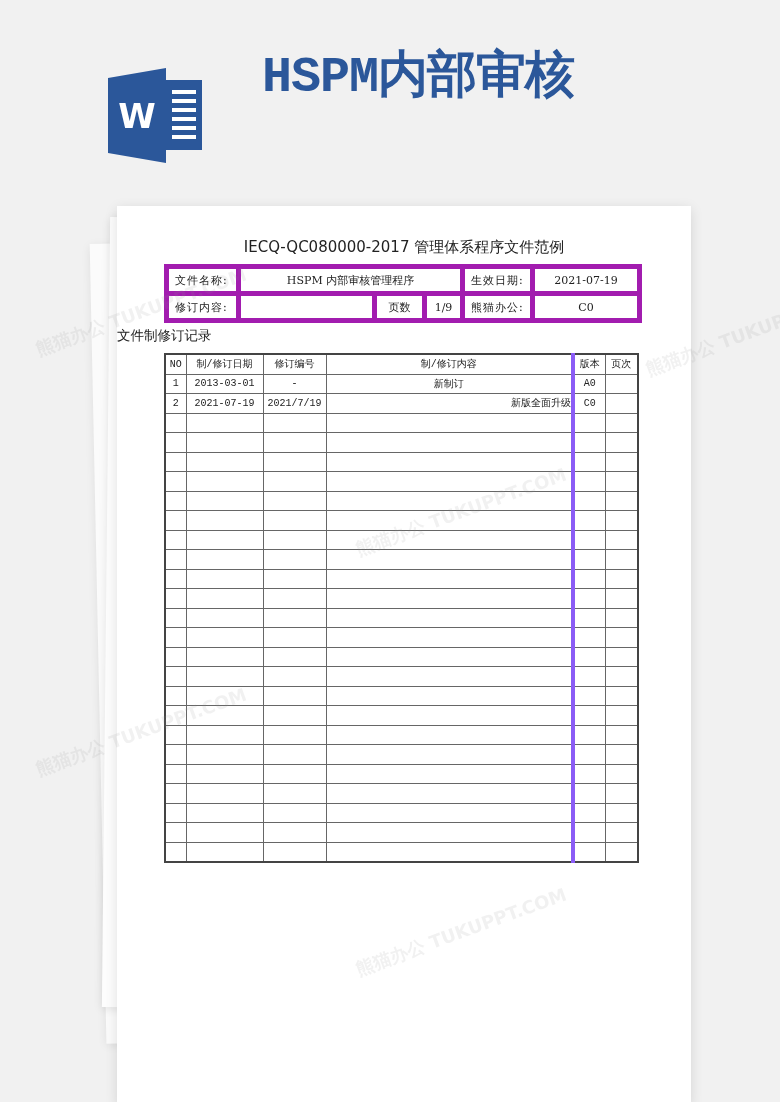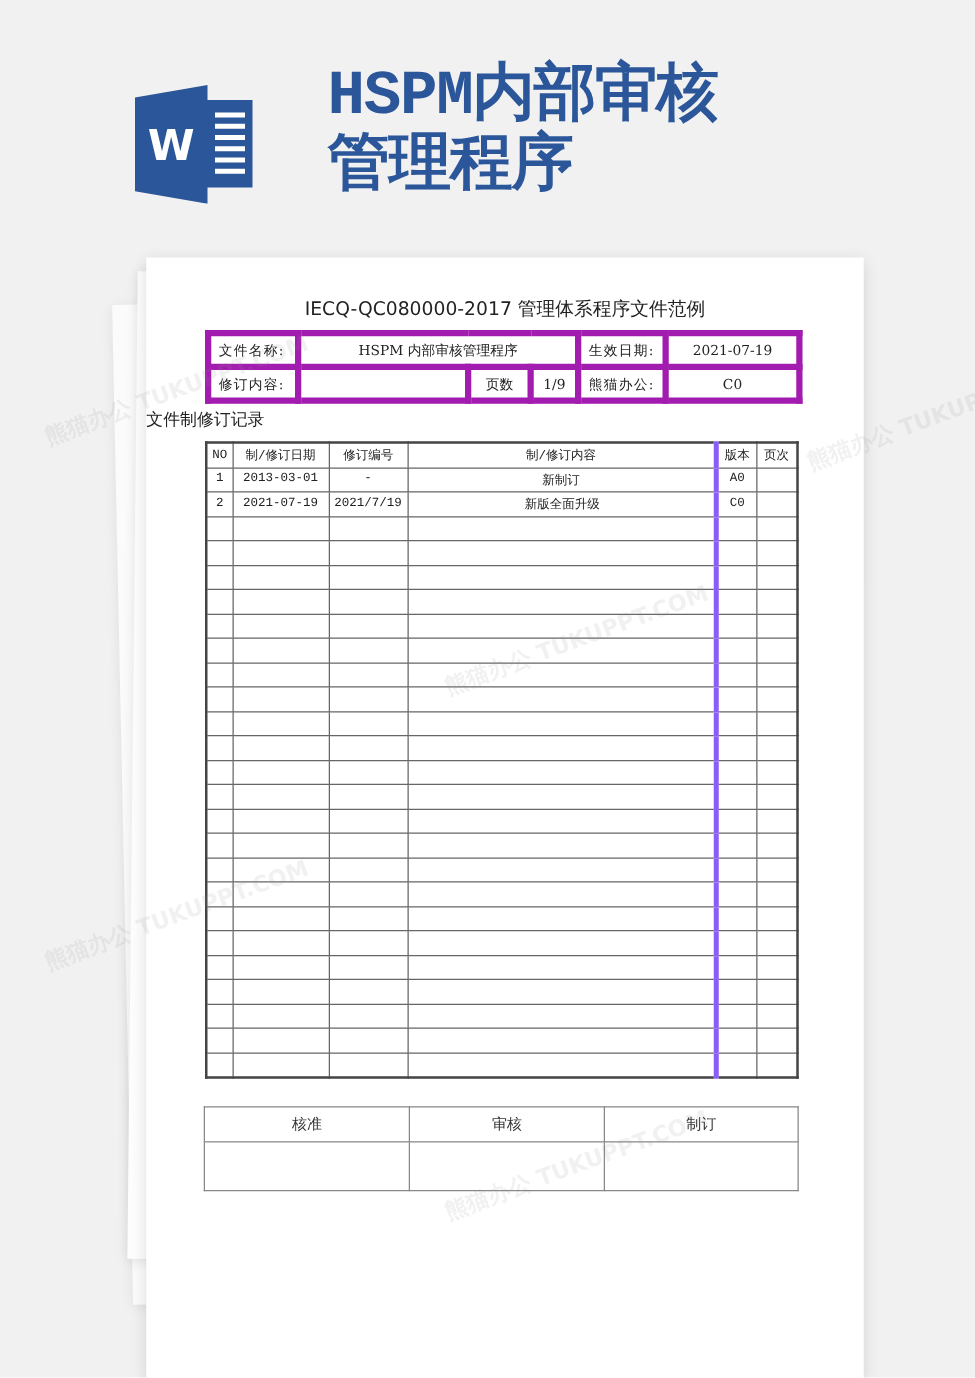--- a/index.html
+++ b/index.html
@@ -40,21 +40,21 @@
   .info-table .c { text-align: center; }
   .rev-title {
     position: absolute; left: 0; right: 0; top: 121px; text-align: left;
     font-size: 13.5px; color: #222;
   }
   .rev-table { left: 47px; top: 147px; width: 473px; border: 2px solid #444; font-family: Liberation Mono, monospace; }
   .rev-table th, .rev-table td {
     border: 1px solid #666; height: 18.5px; font-size: 10px; text-align: center;
     white-space: nowrap; overflow: hidden;
   }
-  .rev-table td.content.left { text-align: center; padding-left: 2px; }
+  .rev-table td.content.left { text-align: right; padding-left: 2px; }
   .rev-table .thick-left { border-left: 4px solid #8b5cf6; }
   .sign-table { left: 46px; top: 679px; width: 475px; }
   .sign-table td {
     border: 1px solid #888; font-size: 12px; text-align: center;
     font-family: "DejaVu Serif", serif; color: #333;
   }
   .sign-table tr.h td { height: 27px; }
   .sign-table tr.b td { height: 38px; }
   .wm { position: absolute; color: rgba(150,150,150,0.13); font-size: 18px; transform: rotate(-20deg); white-space: nowrap; font-weight: bold; pointer-events: none; }
 </style>
@@ -72,21 +72,20 @@
       <rect x="64" y="58" width="24" height="4"></rect>
         <rect x="64" y="67" width="24" height="4"></rect>
     </g>
     <polygon points="0,10 58,0 58,95 0,85" fill="#2b579a"></polygon>
     <text x="29" y="60" text-anchor="middle" fill="#ffffff" font-size="34" font-weight="bold" font-family="DejaVu Sans, sans-serif">W</text>
   </svg>
 </div>
 
 <div class="banner-title">
   <div>HSPM内部审核</div>
-  <div>管理程序</div>
 </div>
 
 <div class="page-back2"></div>
 <div class="page-back1"></div>
 
 <div class="page">
   <div class="doc-heading">IECQ-QC080000-2017 管理体系程序文件范例</div>
 
   <table class="info-table">
     <colgroup>
@@ -333,38 +332,19 @@
           <td></td>
           <td></td>
           <td></td>
           <td></td>
           <td class="thick-left"></td>
           <td></td>
         </tr>
       </tbody>
   </table>
 
-  <table class="sign-table">
-    <colgroup>
-        <col style="width:164px">
-        <col style="width:156px">
-        <col style="width:155px">
-      </colgroup>
-    <tbody>
-        <tr class="h">
-      <td>核准</td>
-      <td>审核</td>
-      <td>制订</td>
-    </tr>
-    <tr class="b">
-      <td></td>
-      <td></td>
-      <td></td>
-    </tr>
-  </tbody>
-    </table>
 </div>
 
 <div class="wm" style="left:30px;top:300px">熊猫办公 TUKUPPT.COM</div>
 <div class="wm" style="left:350px;top:500px">熊猫办公 TUKUPPT.COM</div>
 <div class="wm" style="left:30px;top:720px">熊猫办公 TUKUPPT.COM</div>
 <div class="wm" style="left:350px;top:920px">熊猫办公 TUKUPPT.COM</div>
 <div class="wm" style="left:640px;top:320px">熊猫办公 TUKUPPT.COM</div>
 
 </body></html>

